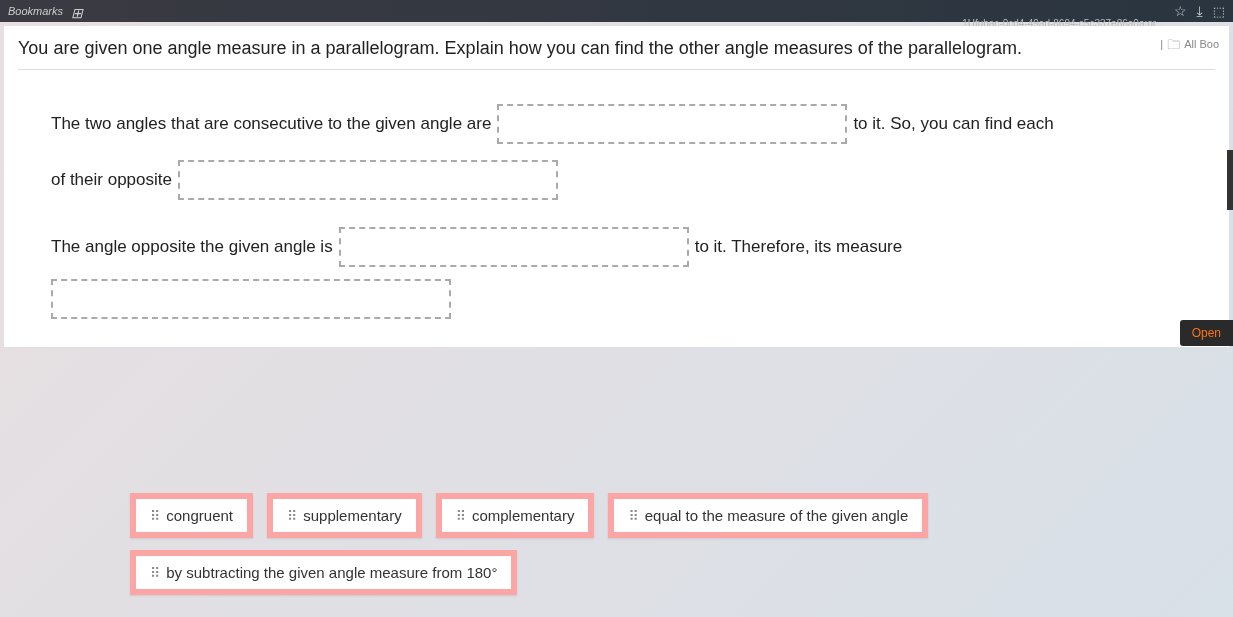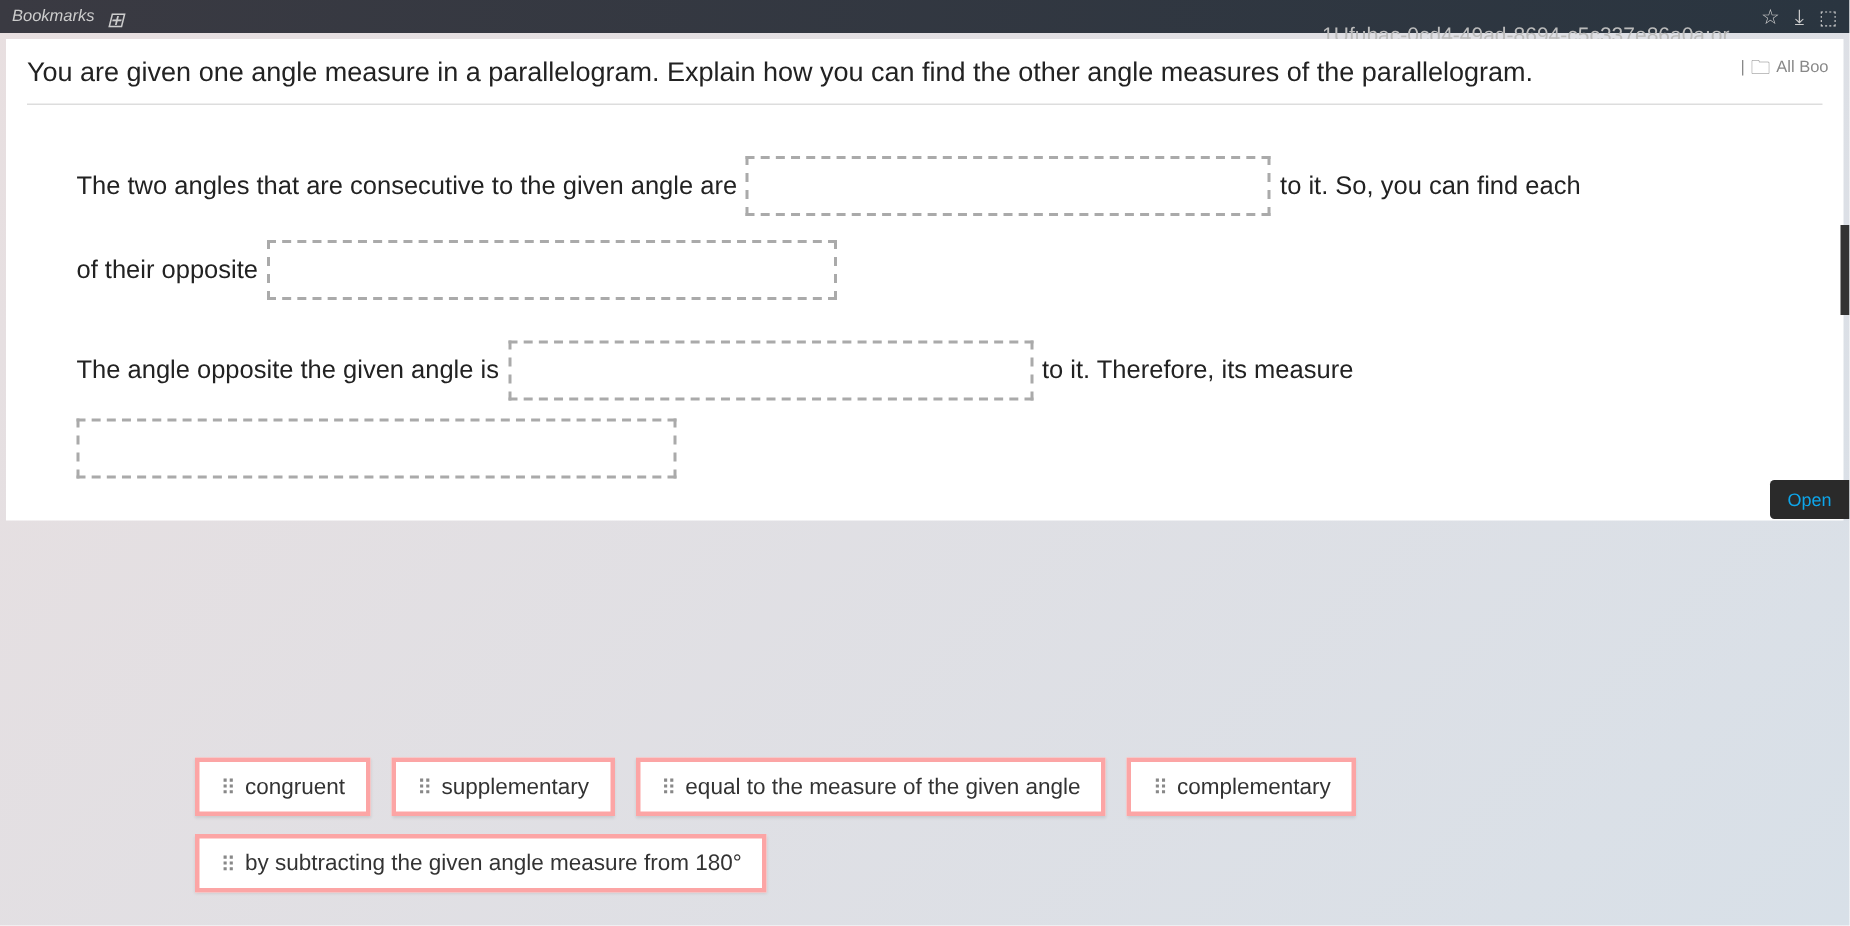--- a/index.html
+++ b/index.html
@@ -57,21 +57,21 @@
       color: #ccc;
       font-size: 14px;
     }
     .puzzle-icon::before {
       content: "⬚";
       color: #ccc;
       font-size: 13px;
     }
     .url-text {
       color: #bbb;
-      font-size: 14px;
+      font-size: 10px;
       margin-top: 24px;
     }
     .content-area {
       background: #fff;
       margin: 4px;
       position: relative;
     }
     .question-header {
       padding: 10px 14px 8px 14px;
       font-size: 18px;
@@ -127,21 +127,21 @@
       width: 380px;
     }
     .drop-zone.full {
       width: 400px;
     }
     .open-button {
       position: absolute;
       right: 0;
       top: 320px;
       background: #2a2a2a;
-      color: #0ea5e9;
+      color: #f97316;
       border: none;
       padding: 6px 12px;
       font-size: 12px;
       border-radius: 3px 0 0 3px;
       cursor: pointer;
     }
     .side-tab {
       position: absolute;
       right: 0;
       top: 150px;
@@ -157,21 +157,21 @@
       padding: 10px 130px;
     }
     .answer-row {
       display: flex;
       gap: 14px;
       margin-bottom: 12px;
       justify-content: flex-start;
     }
     .answer-chip {
       background: #fff;
-      border: 3px solid #fca5a5;
+      border: 6px solid #fca5a5;
       padding: 8px 14px;
       font-size: 15px;
       color: #333;
       display: flex;
       align-items: center;
       gap: 8px;
       cursor: move;
       box-shadow: 0 1px 2px rgba(0,0,0,0.1);
     }
     .drag-handle {
@@ -240,26 +240,26 @@
     <div class="answer-chip">
       <span class="drag-handle"></span>
       <span>congruent</span>
     </div>
     <div class="answer-chip">
       <span class="drag-handle"></span>
       <span>supplementary</span>
     </div>
     <div class="answer-chip">
       <span class="drag-handle"></span>
+      <span>complementary</span>
+    </div>
+    <div class="answer-chip">
+      <span class="drag-handle"></span>
       <span>equal to the measure of the given angle</span>
     </div>
-    <div class="answer-chip">
-      <span class="drag-handle"></span>
-      <span>complementary</span>
-    </div>
   </div>
   <div class="answer-row">
     <div class="answer-chip">
       <span class="drag-handle"></span>
       <span>by subtracting the given angle measure from 180°</span>
     </div>
   </div>
 </div>
 
 </body></html>

